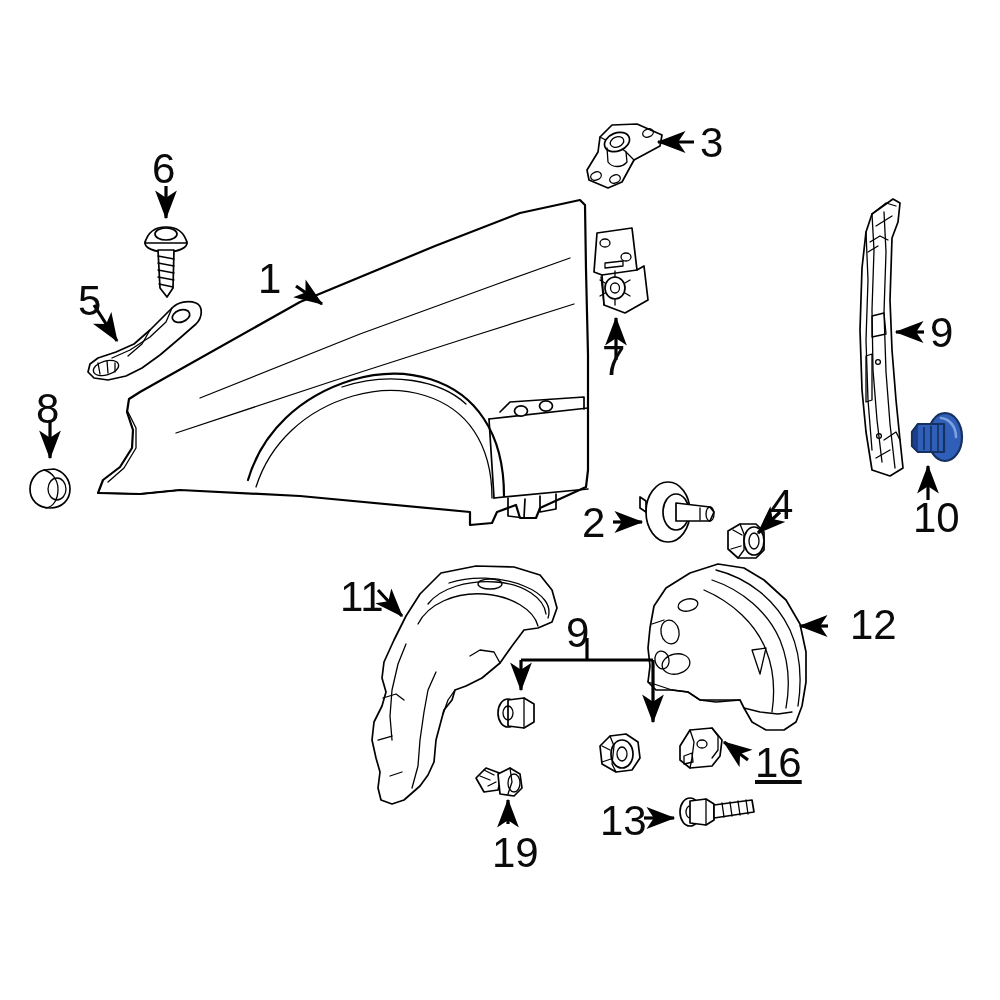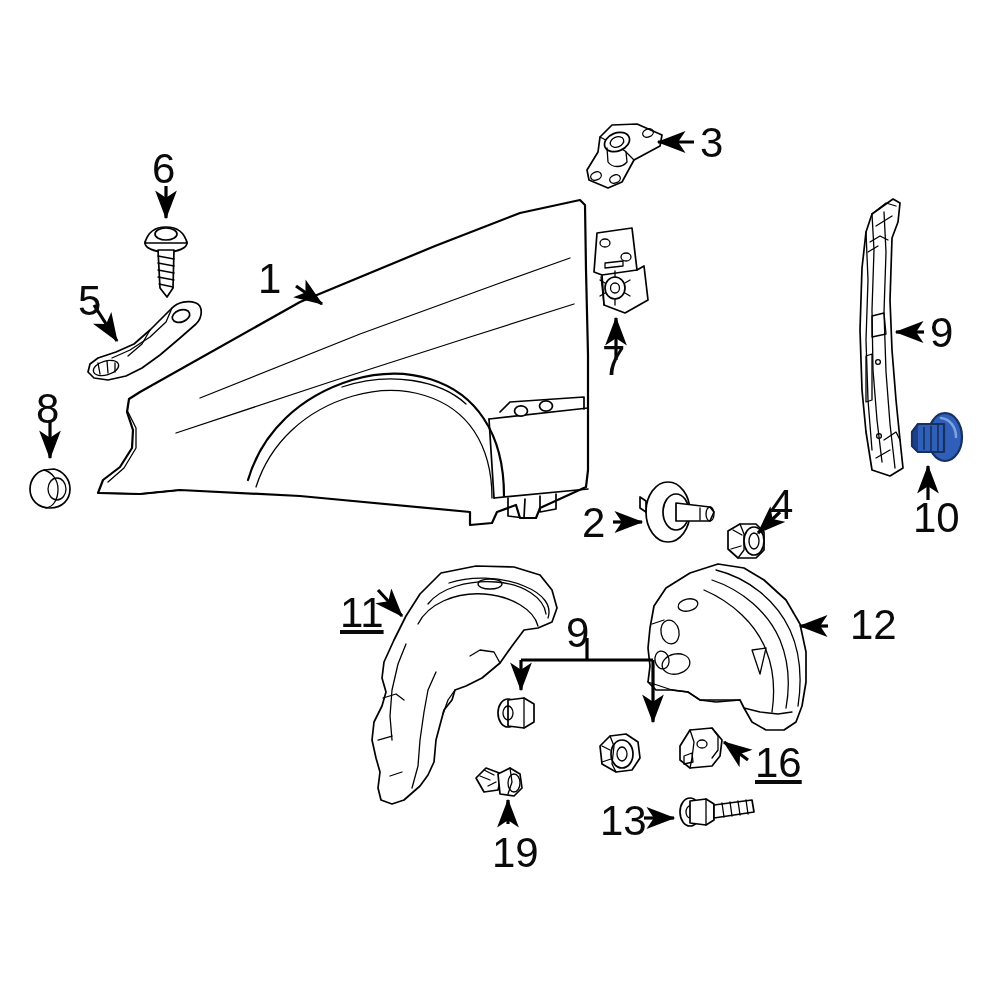--- a/index.html
+++ b/index.html
@@ -515,20 +515,20 @@
   <div class="calloutText" style="left:258px; top:258px;">1</div>
   <div class="calloutText" style="left:582px; top:502px;">2</div>
   <div class="calloutText" style="left:700px; top:122px;">3</div>
   <div class="calloutText" style="left:770px; top:484px;">4</div>
   <div class="calloutText" style="left:78px;  top:280px;">5</div>
   <div class="calloutText" style="left:152px; top:148px;">6</div>
   <div class="calloutText" style="left:602px; top:340px;">7</div>
   <div class="calloutText" style="left:36px;  top:388px;">8</div>
   <div class="calloutText" style="left:930px; top:312px;">9</div>
   <div class="calloutText" style="left:913px; top:497px;">10</div>
-  <div class="calloutText" style="left:340px; top:592px;text-decoration:underline;">11</div>
+  <div class="calloutText" style="left:340px; top:576px;">11</div>
   <div class="calloutText" style="left:850px; top:604px;">12</div>
   <div class="calloutText" style="left:600px; top:800px;">13</div>
   <div class="calloutText" style="left:492px; top:832px;">19</div>
   <div class="calloutText" style="left:566px; top:612px;">9</div>
   <div class="calloutText" style="left:755px; top:742px;text-decoration:underline;">16</div>
 
 </div>
 
 </body></html>

